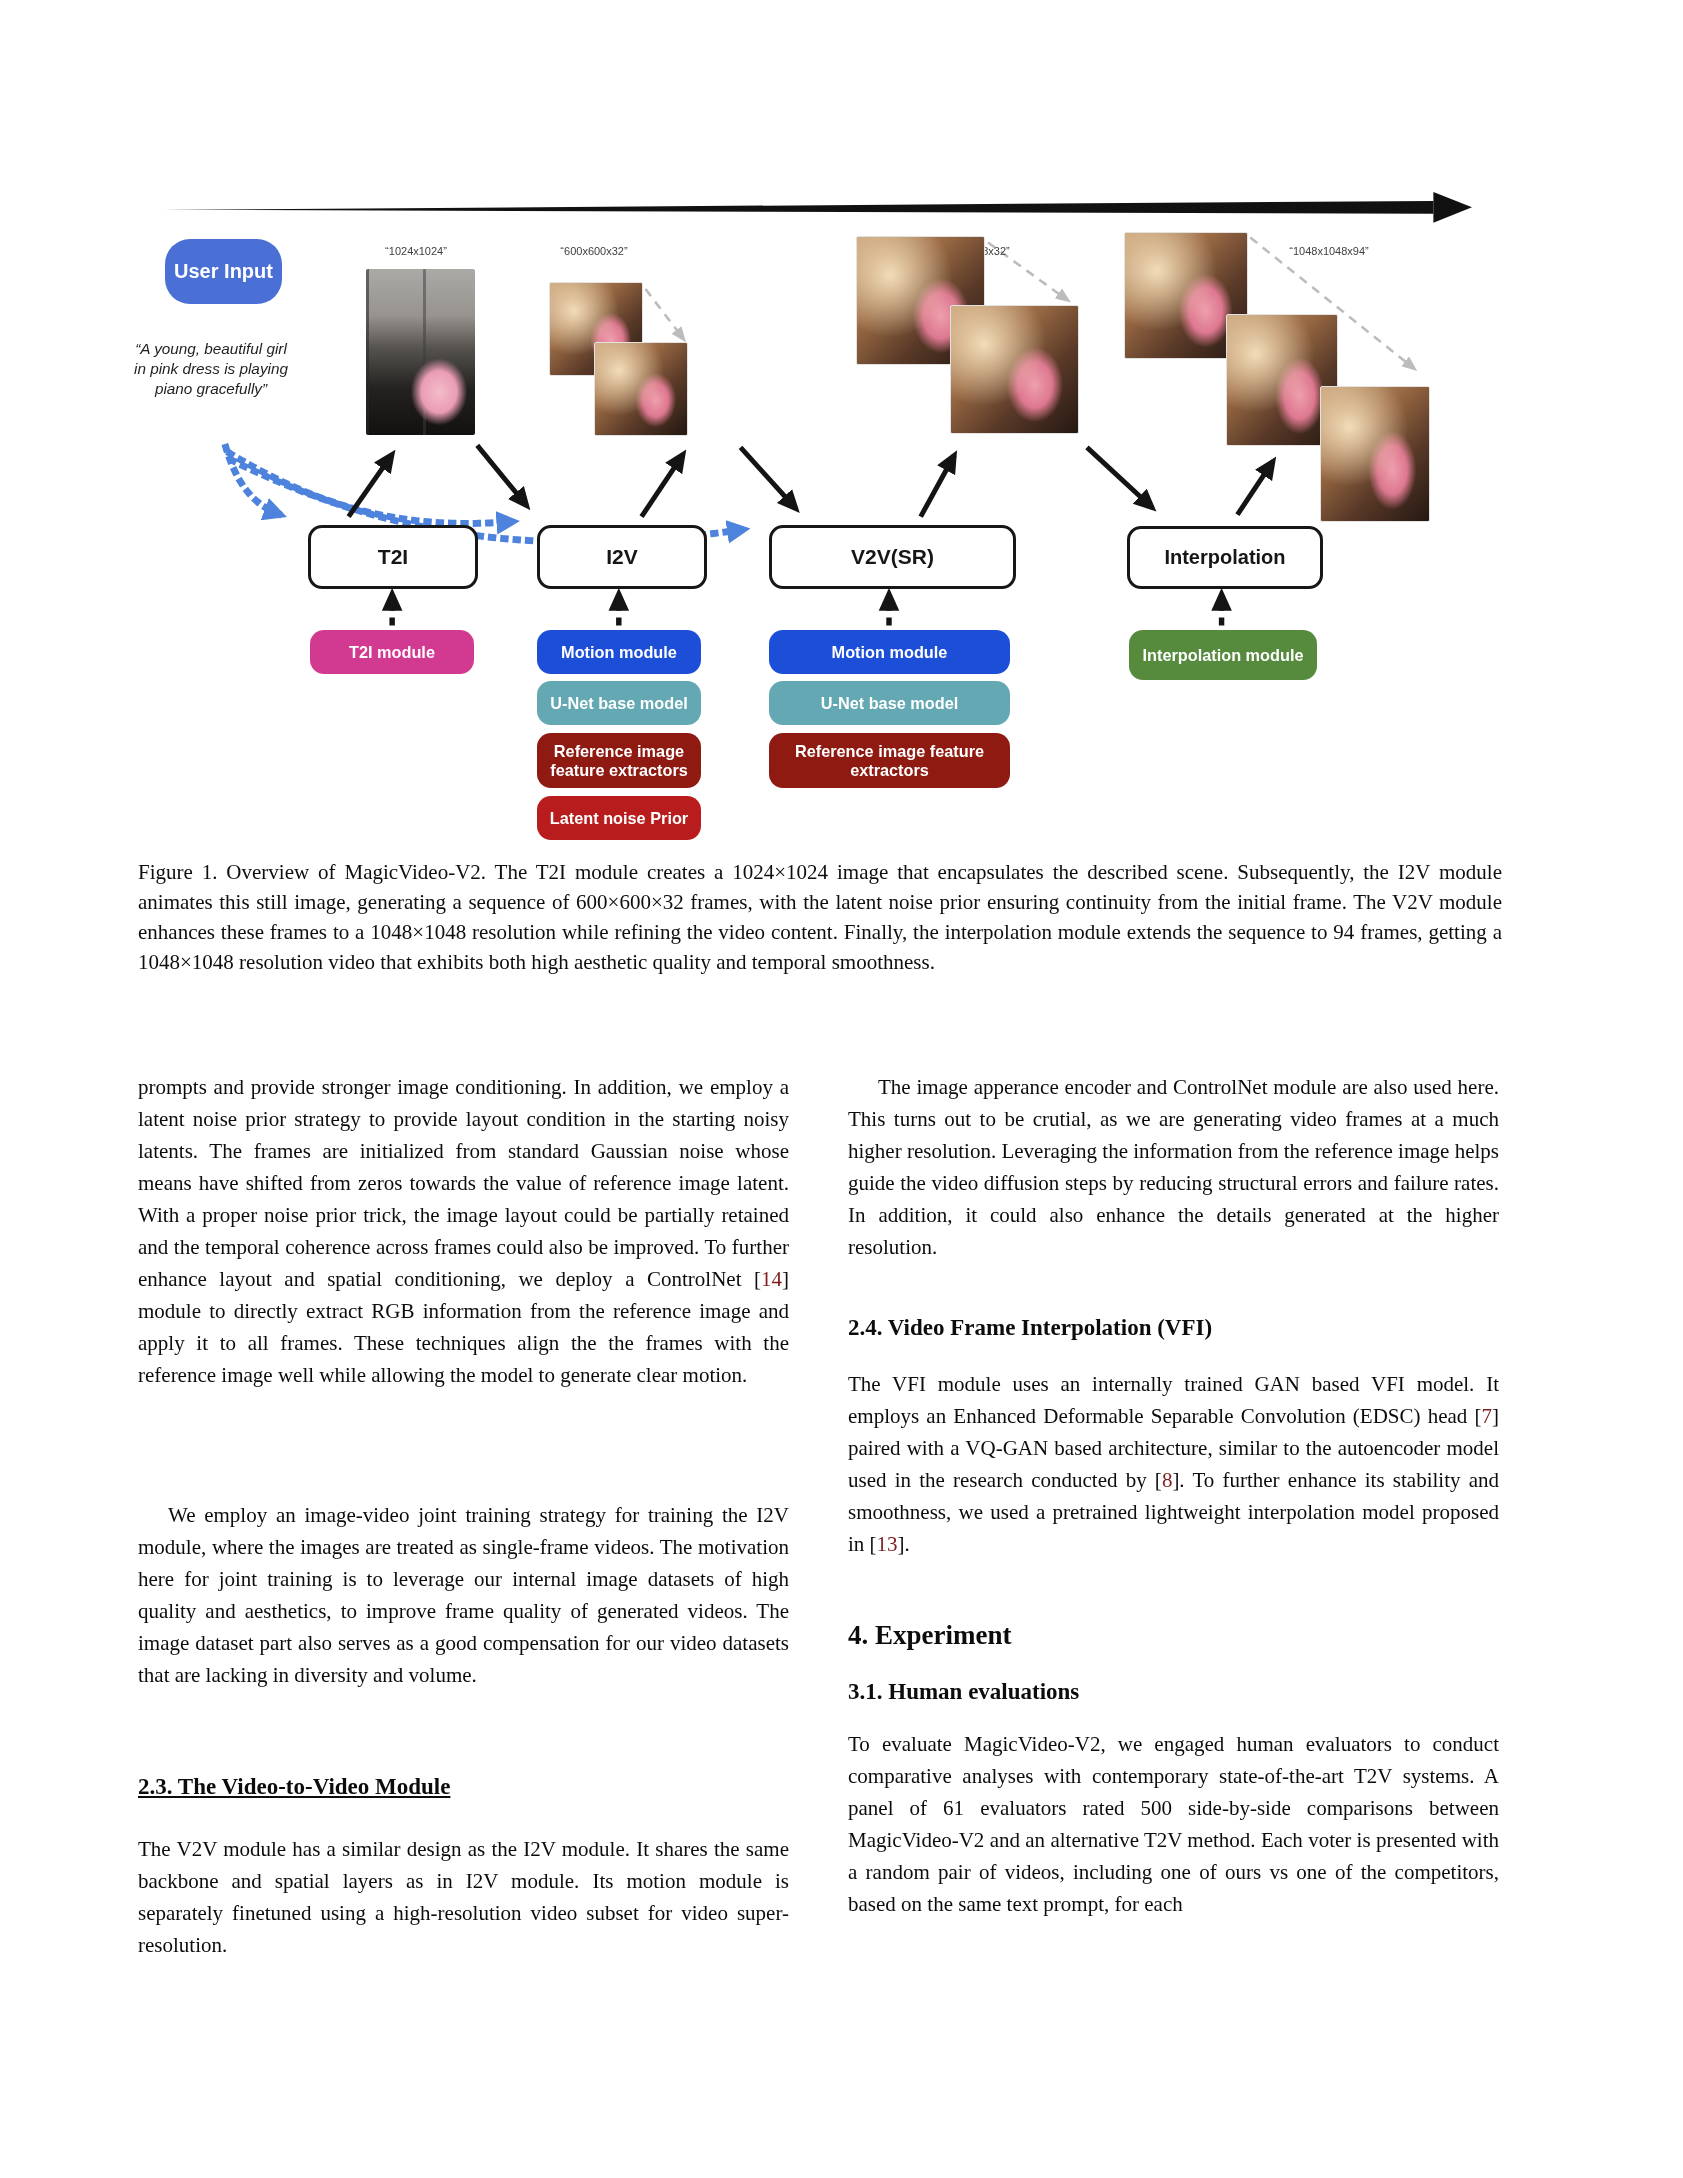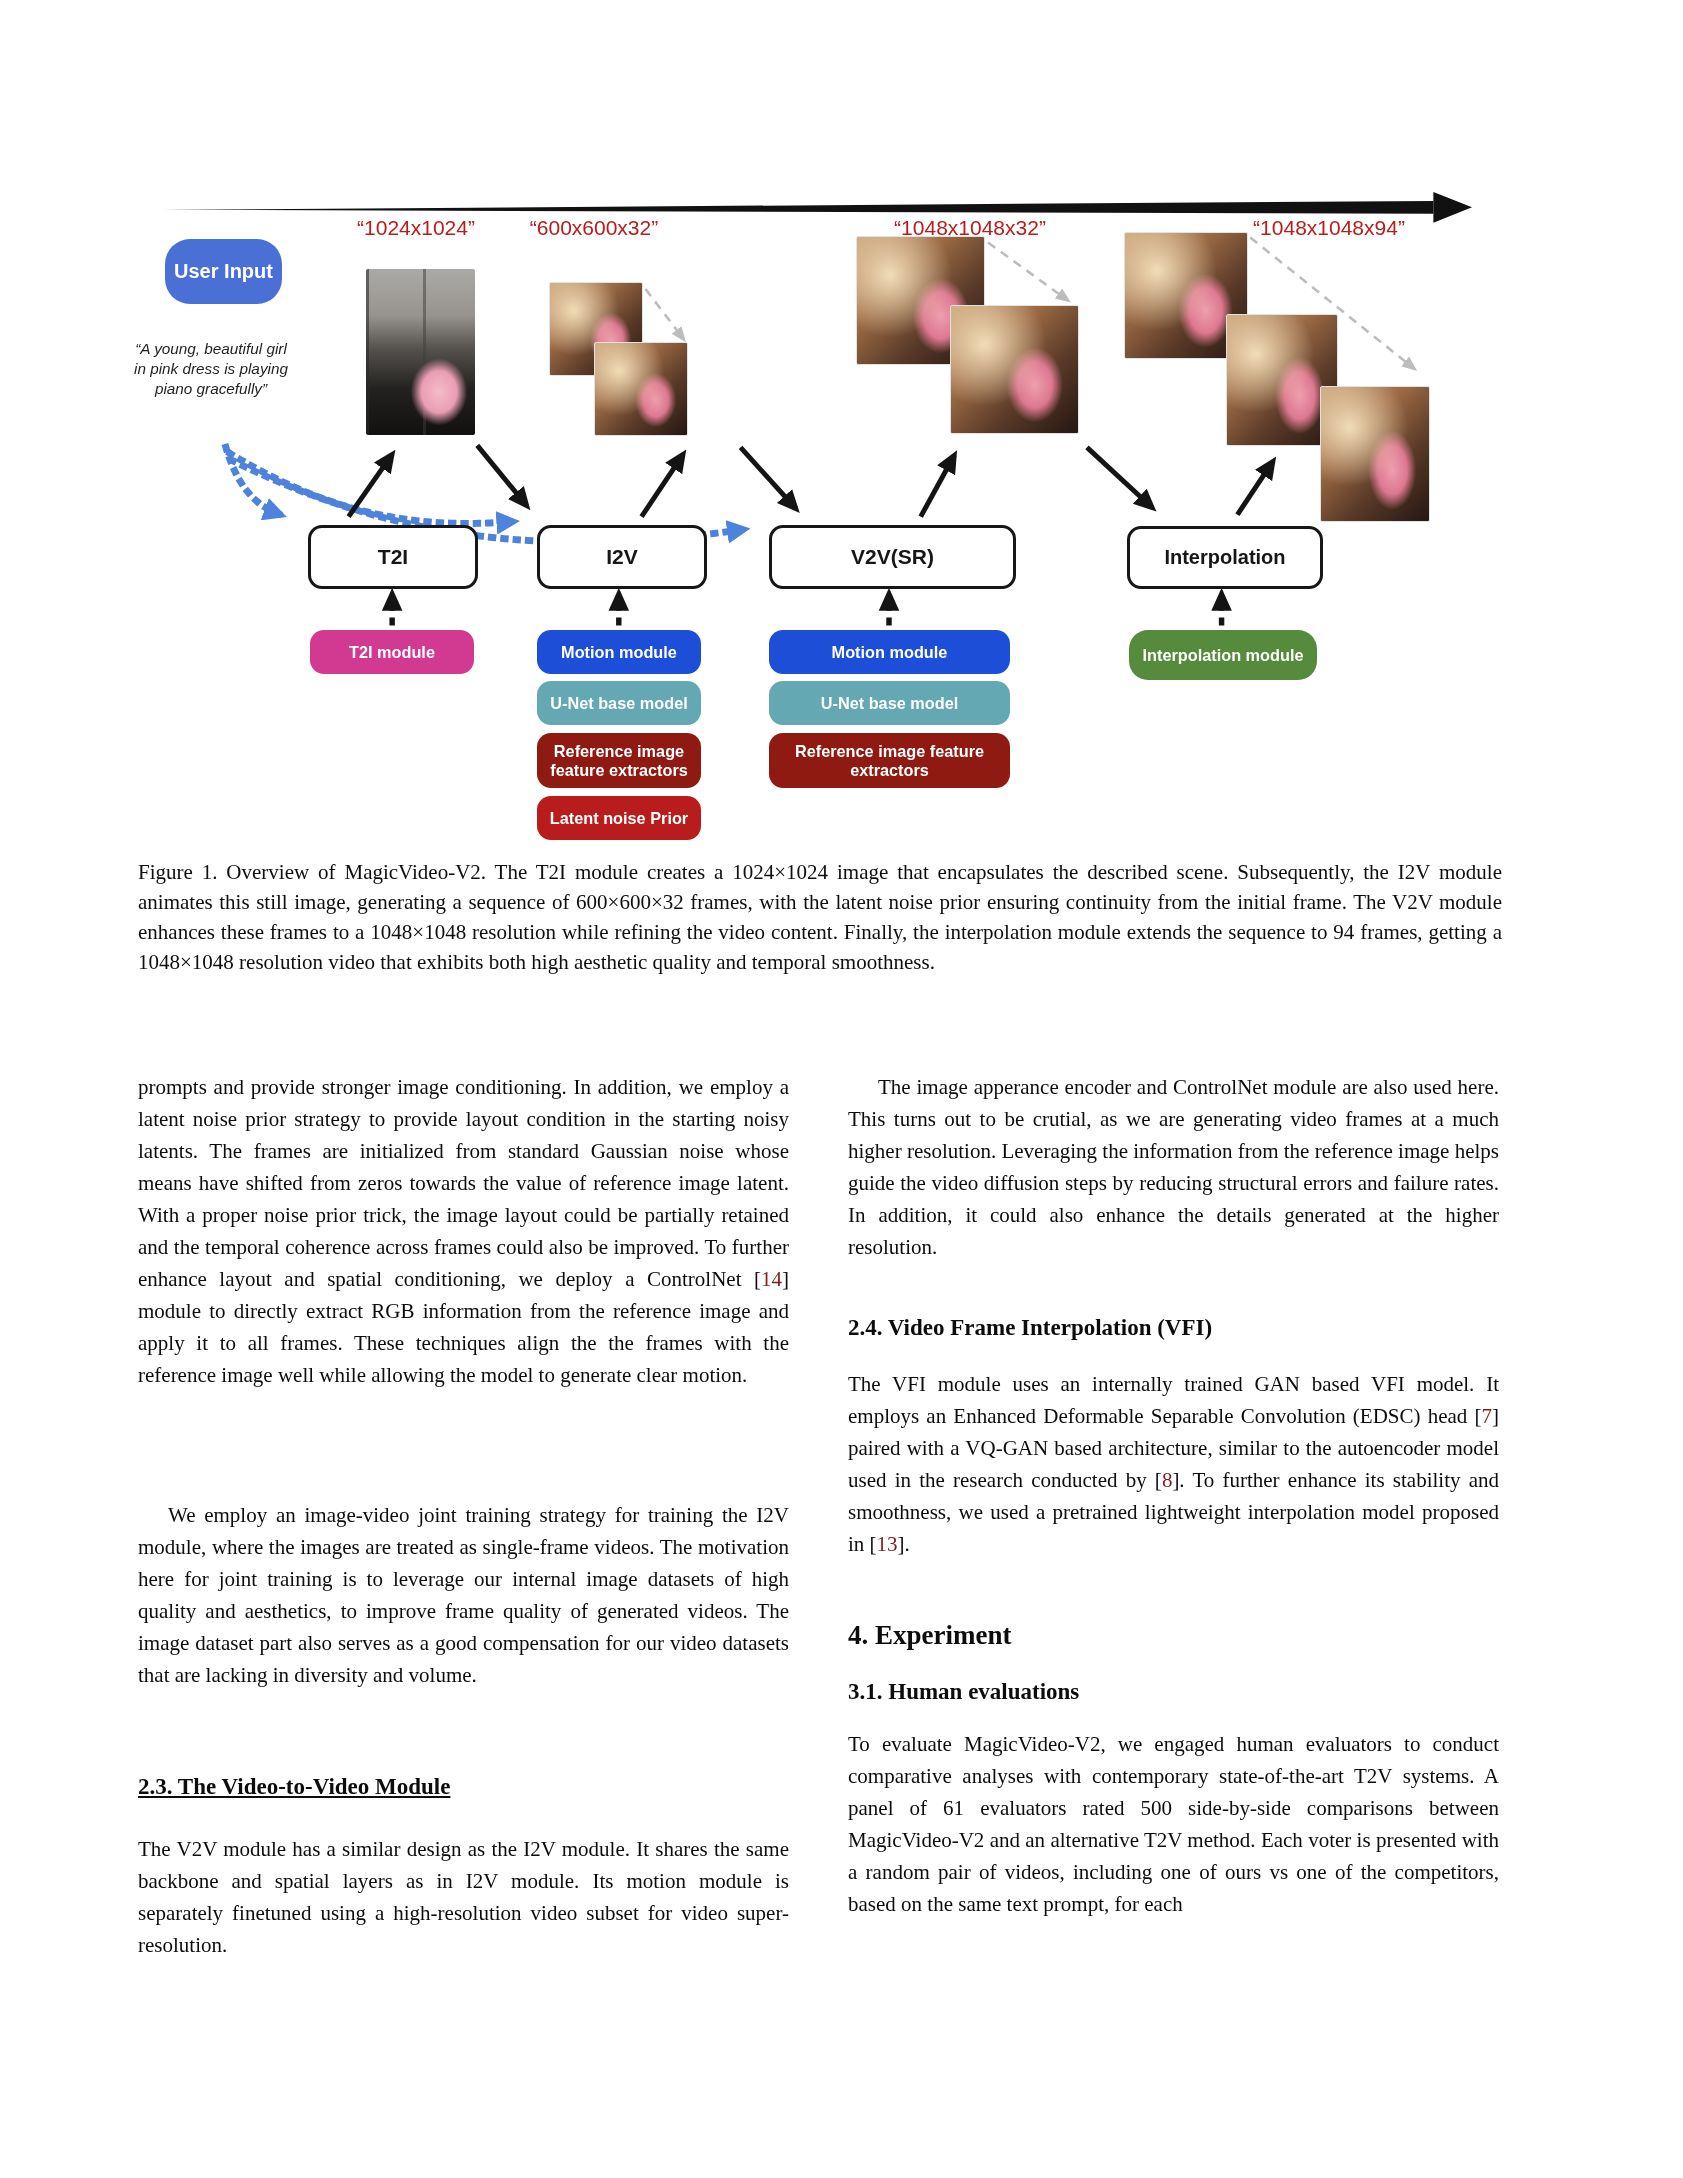--- a/index.html
+++ b/index.html
@@ -1,38 +1,38 @@
 <!DOCTYPE html>
 <html><head>
 <meta charset="utf-8">
 <style>
   html,body{margin:0;padding:0;background:#ffffff;}
   .page{position:relative;width:1683px;height:2178px;background:#fff;overflow:hidden;
         font-family:"Liberation Serif",serif;color:#0d0d0d;}
   
   .fig-svg{position:absolute;left:0;top:0;z-index:1;}
   .res-label{position:absolute;transform:translateX(-50%);z-index:2;
-             font-family:"Liberation Sans",sans-serif;font-size:21px;font-weight:500;color:#b91c1c;white-space:nowrap;}
+             font-family:"Liberation Sans",sans-serif;font-size:11px;font-weight:500;color:#404040;white-space:nowrap;margin-top:29px;}
   .user-input{position:absolute;left:165px;top:239px;width:117px;height:65px;z-index:2;
               background:#4a70d6;border-radius:25px;display:flex;align-items:center;justify-content:center;
               font-family:"Liberation Sans",sans-serif;font-weight:bold;font-size:20px;color:#fff;}
   .prompt{position:absolute;left:112px;top:339px;width:198px;z-index:2;text-align:center;
           font-family:"Liberation Sans",sans-serif;font-style:italic;font-size:15.3px;line-height:20px;color:#1f1f1f;}
   .pipe-box{position:absolute;z-index:3;background:#fff;border:3.5px solid #171717;border-radius:14px;
             display:flex;align-items:center;justify-content:center;
             font-family:"Liberation Sans",sans-serif;font-weight:bold;font-size:21px;color:#161616;}
   .mod{position:absolute;z-index:3;border-radius:14px;display:flex;align-items:center;justify-content:center;
        text-align:center;font-family:"Liberation Sans",sans-serif;font-weight:bold;font-size:16.3px;
        line-height:19px;color:#fff;padding:2px 8px;box-sizing:border-box;}
   .c-t2i{background:#d23a92;}
   .c-motion{background:#1d4ed8;}
   .c-unet{background:#63a8b2;color:#10333a;}
   .c-ref{background:#8e1a12;}
   .c-latent{background:#b91c1c;}
-  .c-interp{background:#568a3c;border-radius:19px;}
+  .c-interp{background:#568a3c;}
   .photo{position:absolute;z-index:2;border-radius:2px;}
   .img-t2i{background:
      radial-gradient(ellipse 36% 28% at 67% 74%, #f4bcc9 0%, #ea9db5 45%, rgba(234,157,181,0) 72%),
      linear-gradient(90deg, rgba(40,40,40,.55) 0 3%, rgba(0,0,0,0) 3% 52%, rgba(60,60,60,.5) 52% 55%, rgba(0,0,0,0) 55%),
      linear-gradient(180deg, #aba9a6 0%, #97948f 28%, #55524e 48%, #242220 72%, #121110 100%);}
   .img-frame{background:
      radial-gradient(circle at 26% 30%, rgba(246,226,190,.95) 0%, rgba(246,226,190,0) 48%),
      radial-gradient(ellipse 30% 40% at 66% 62%, #ef9fae 0%, #dd7890 45%, rgba(221,120,144,0) 74%),
      linear-gradient(135deg, #c9a176 0%, #9a6a44 35%, #5a3a28 65%, #241712 100%);
      border:1px solid #e2e2e2;box-sizing:border-box;}

